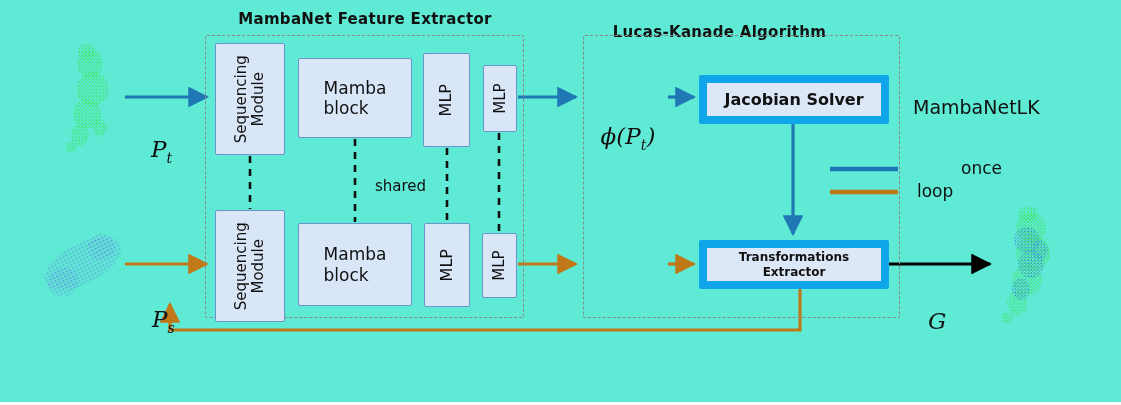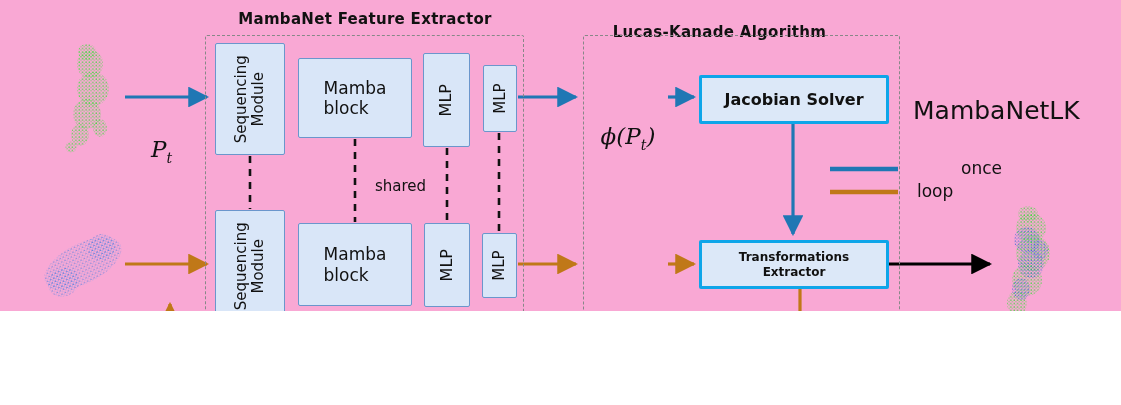--- a/index.html
+++ b/index.html
@@ -1,49 +1,49 @@
 <!DOCTYPE html>
 <html><head>
 <meta charset="utf-8">
 <style>
   html,body{margin:0;padding:0;background:#ffffff;}
   .canvas{
     position:relative;
-    width:1121px;height:311px;
-    background:#f9a8d4;
+    width:1121px;height:402px;
+    background:#5eead4;
     font-family:"DejaVu Sans", sans-serif;
     overflow:hidden;
   }
   .layer{position:absolute;left:0;top:0;width:1121px;height:405px;}
   .abs{position:absolute;}
   .section-title{
     font-size:15px;font-weight:bold;color:#111;text-align:center;letter-spacing:.3px;
   }
   .dash-box{
     border:1.7px dashed #888888;border-radius:2px;background:transparent;
   }
   .module{
     background:#d9e6f8;border:1.6px solid #6b96cc;border-radius:2px;
     display:flex;align-items:center;justify-content:center;
     box-sizing:border-box;color:#111;
   }
   .rot{transform:rotate(-90deg);white-space:nowrap;text-align:center;line-height:1.15;}
   .module .txt{text-align:left;line-height:1.2;}
   .solver{
-    background:#dce8f8;border:3px solid #0ea5e9;border-radius:2px;
+    background:#dce8f8;border:8px solid #0ea5e9;border-radius:2px;
     display:flex;flex-direction:column;align-items:center;justify-content:center;
     box-sizing:border-box;font-weight:bold;color:#111;text-align:center;line-height:1.25;
   }
   .math{
     font-family:"DejaVu Serif", serif;font-style:italic;font-size:23px;color:#111;
     white-space:nowrap;
     margin-top:40px;
   }
   .math sub{font-size:14px;}
-  .model-name{font-size:25px;color:#111;text-align:center;}
+  .model-name{font-size:19px;color:#111;text-align:center;}
   .legend-label{font-size:17px;color:#111;}
   .shared-label{font-size:15px;color:#111;}
 </style>
 </head>
 <body>
 
 <div class="canvas">
 
   <svg class="layer" viewBox="0 0 1121 405" xmlns="http://www.w3.org/2000/svg">
     <defs>

